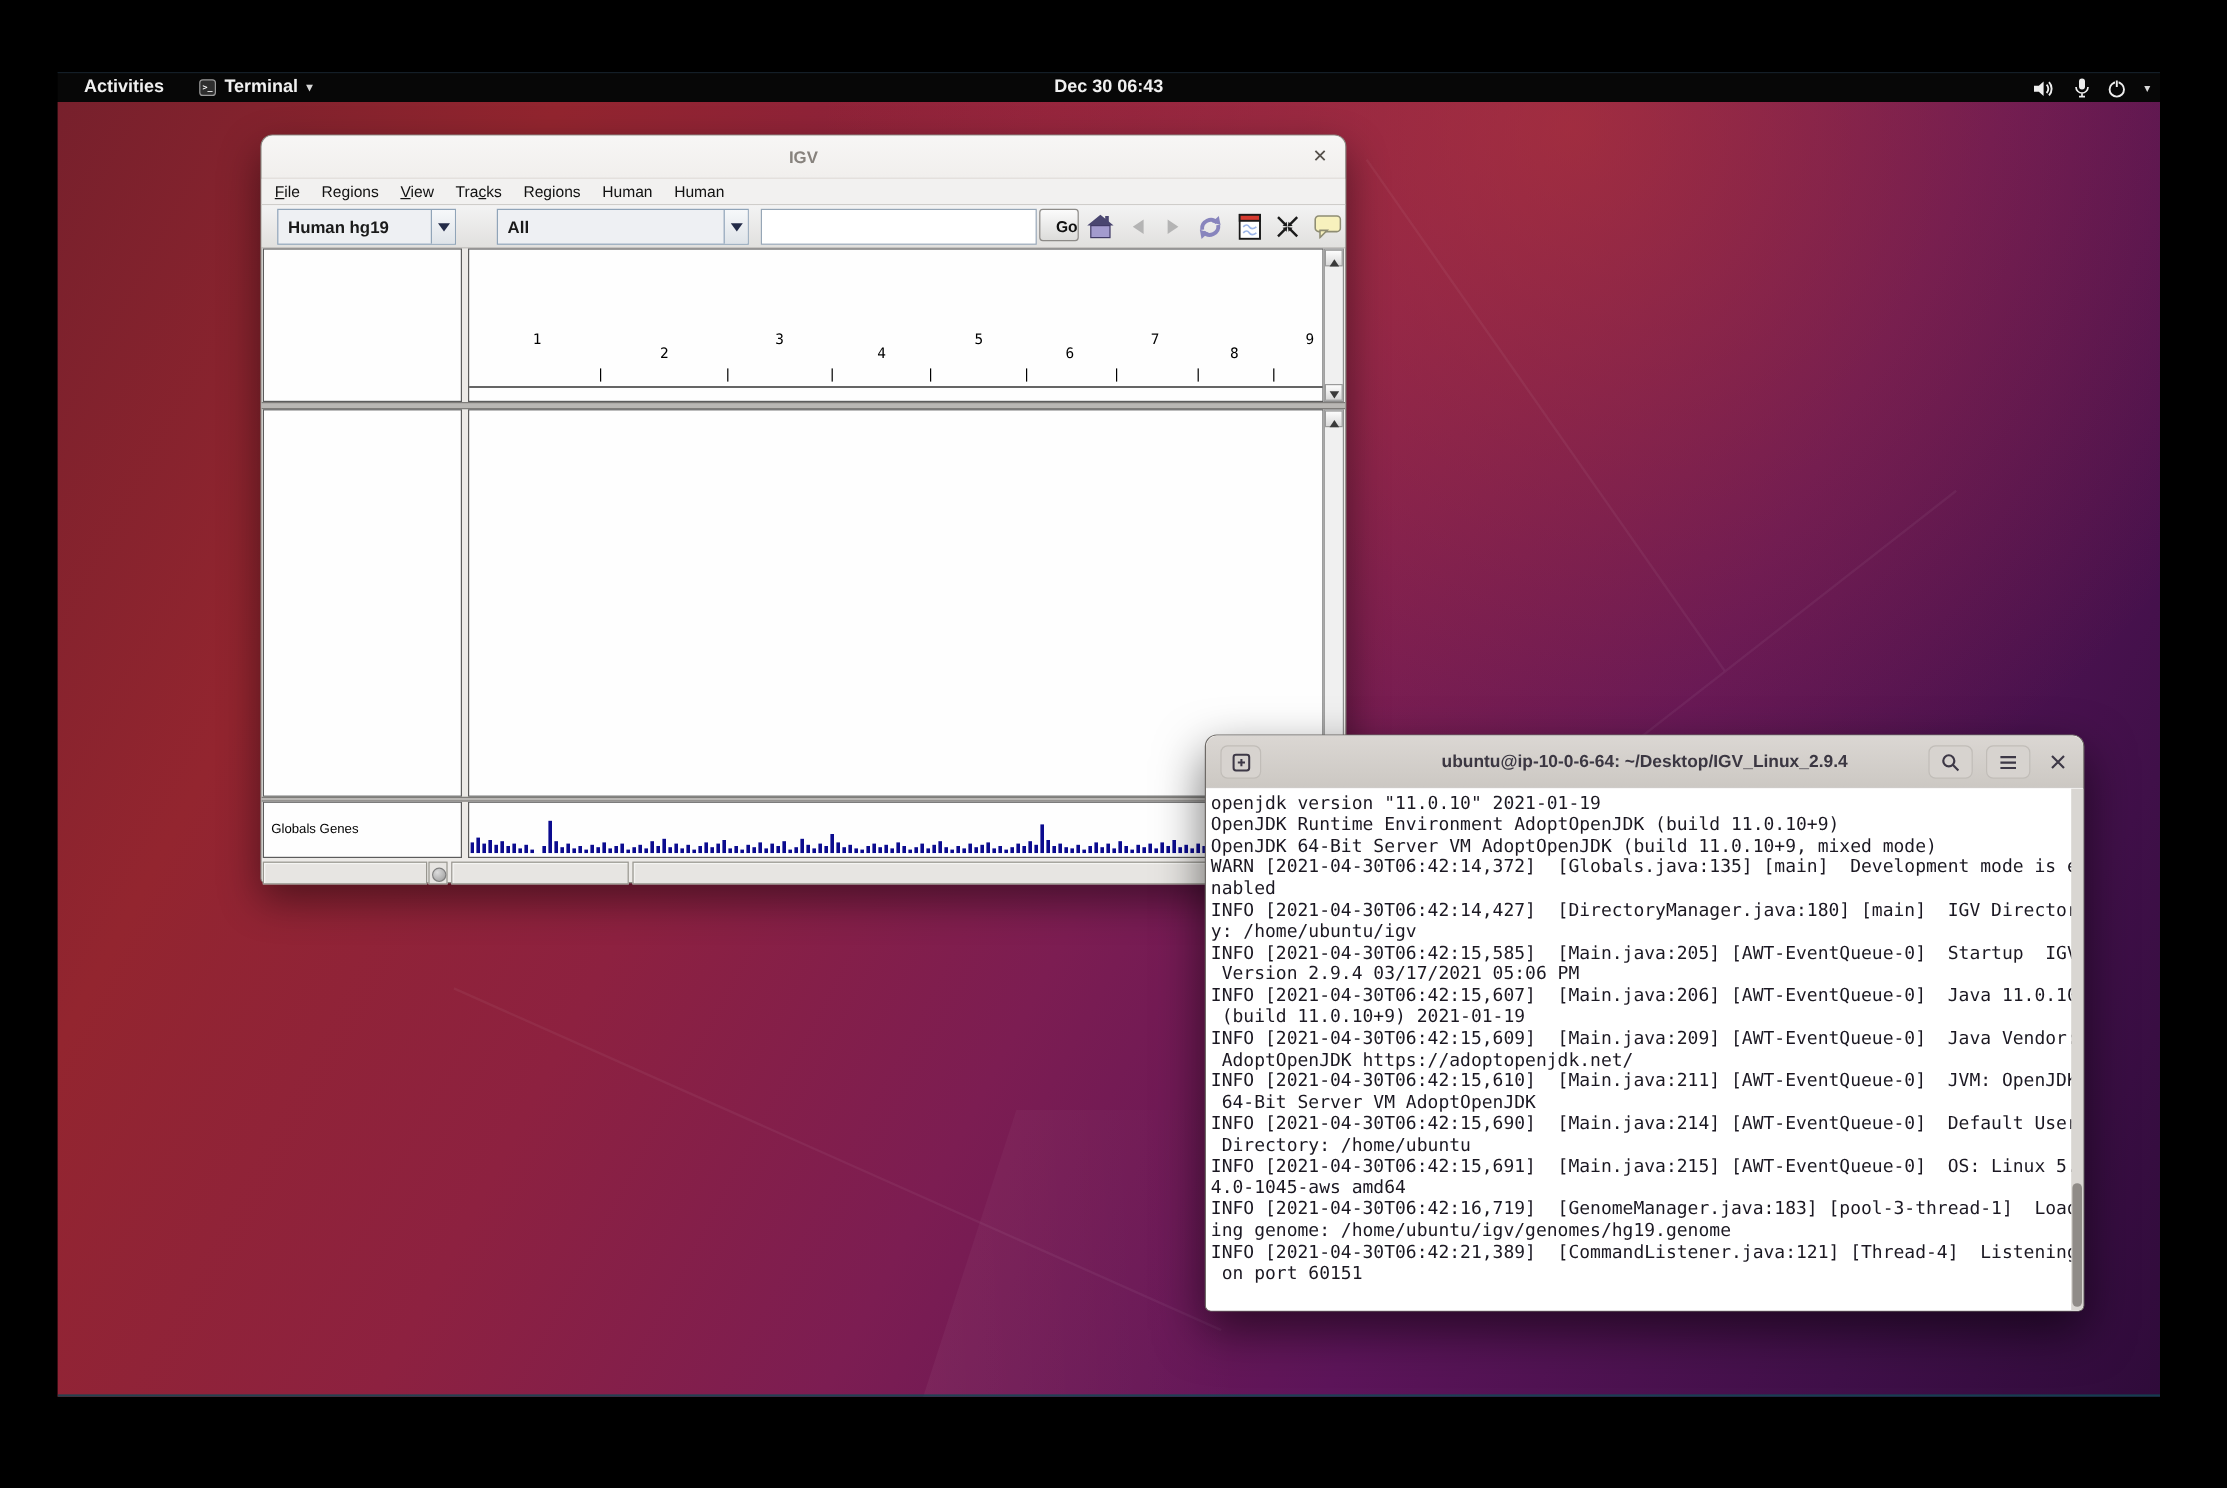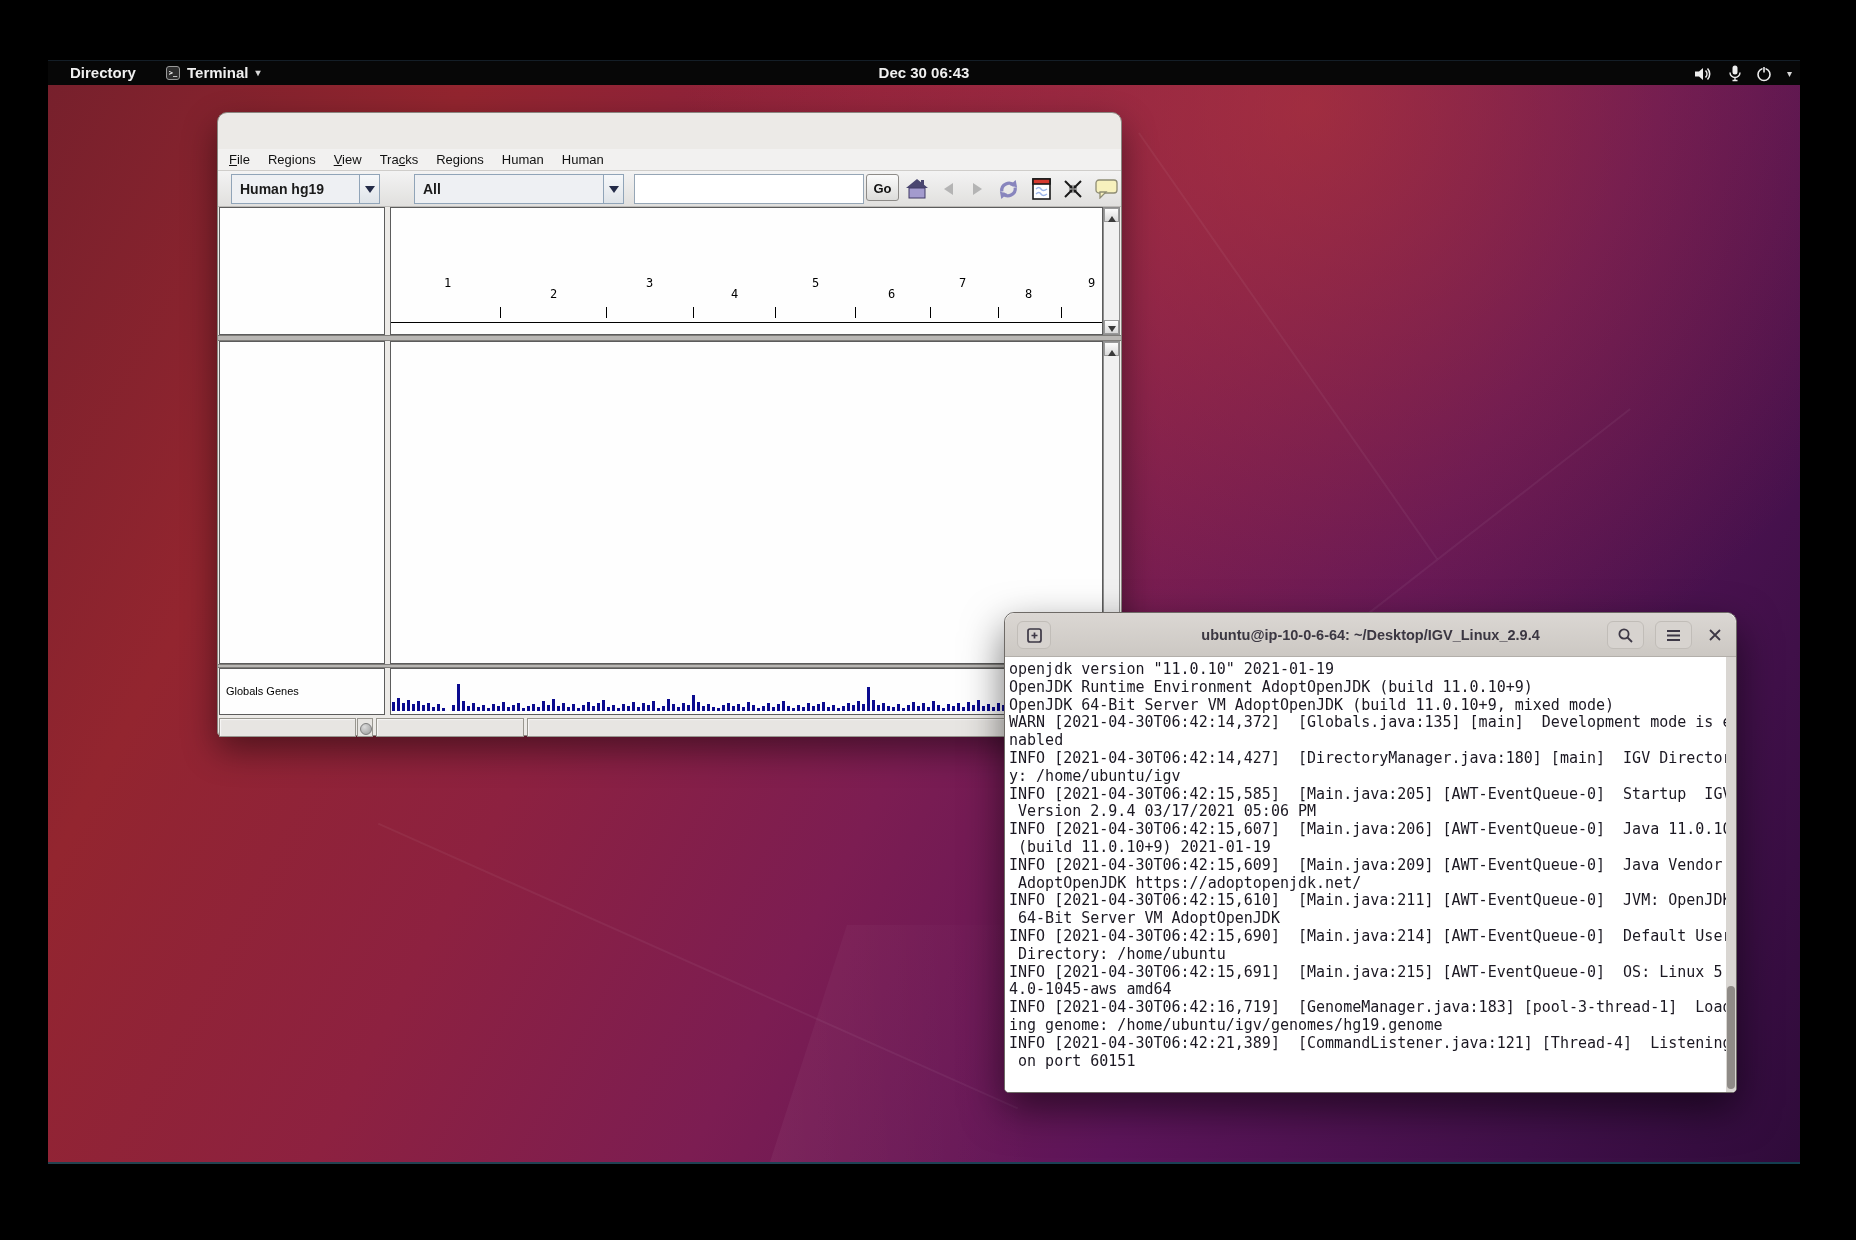--- a/index.html
+++ b/index.html
@@ -73,21 +73,21 @@
   .combo-locus  { left:196px; width:210px; }
   .combo-arrow { position:absolute; right:0; top:0; width:20px; height:28px;
                  border-left:1px solid #90a4b8; background:linear-gradient(#f6f8fa,#dfe4e9); }
   .combo-arrow::after { content:""; position:absolute; left:5px; top:11px; border:5px solid transparent;
                         border-top:7px solid #232b48; }
   .igv-search { position:absolute; left:416px; top:3px; width:230px; height:30px; background:#fff;
                 border:1px solid #96a6b6; font-size:14px; padding:0 6px;
                 font-family:"Liberation Sans",sans-serif; }
   .igv-go { position:absolute; left:648px; top:3px; width:33px; height:27px;
             background:linear-gradient(#fbfbfb,#dcdcda); border:1px solid #8d8b88; border-radius:3px;
-            font-size:13px; font-weight:bold; color:#111; text-align:center; line-height:28px; }
+            font-size:13px; font-weight:bold; color:#111; text-align:right; line-height:28px; }
   .igv-icons { position:absolute; left:687px; top:3px; height:30px; display:flex; align-items:center; gap:12px; }
   .igv-icons .ico { display:flex; align-items:center; justify-content:center; }
 
   .panel { position:absolute; left:0; width:100%; }
   .cell { position:absolute; top:0; bottom:0; background:#fefefe; border:1px solid #5c5c5c; }
   .name-cell { left:1px; width:166px; }
   .data-cell { left:172px; right:18px; }
   .vscroll { position:absolute; top:0; bottom:0; right:1px; width:17px; background:#f0f0f0;
              border:1px solid #8e8e8e; }
   .sb-btn { position:absolute; left:0; width:15px; height:14px;
@@ -151,21 +151,21 @@
 </style>
 </head>
 <body>
 
 <div class="screen">
 
   <div class="viewport">
 
 
     <div class="ubuntu-bar">
-      <span class="ub-activities">Directory</span>
+      <span class="ub-activities">Activities</span>
       <span class="ub-app">
         <span class="term-mini-icon">&gt;_</span>
         <span>Terminal</span>
         <span class="ub-caret">▾</span>
       </span>
       <span class="ub-clock">Dec 30 06:43</span>
       <span class="ub-right">
         <svg width="20" height="16" viewBox="0 0 20 16">
           <polygon points="1,5.5 5,5.5 9,2 9,14 5,10.5 1,10.5" fill="#ededed"></polygon>
           <path d="M11.5 4.5 A5 5 0 0 1 11.5 11.5 M13.5 2.5 A8 8 0 0 1 13.5 13.5" stroke="#ededed" stroke-width="1.6" fill="none"></path>
@@ -187,20 +187,24 @@
       <div class="wp-line wp-l1"></div>
       <div class="wp-line wp-l2"></div>
       <div class="wp-line wp-l3"></div>
       <div class="wp-line wp-l4"></div>
       <div class="wp-poly"></div>
     </div>
   </div>
 
   <div class="igv-window">
 
+    <div class="igv-titlebar">
+      <span class="igv-title">IGV</span>
+      <span class="igv-close">✕</span>
+    </div>
 
     <div class="igv-menubar" id="igv-menubar">
         <span class="igv-menu-item"><u>F</u>ile</span>
         <span class="igv-menu-item">Regions</span>
         <span class="igv-menu-item"><u>V</u>iew</span>
         <span class="igv-menu-item">Tra<u>c</u>ks</span>
         <span class="igv-menu-item">Regions</span>
         <span class="igv-menu-item">Human</span>
         <span class="igv-menu-item">Human</span>
       </div>

